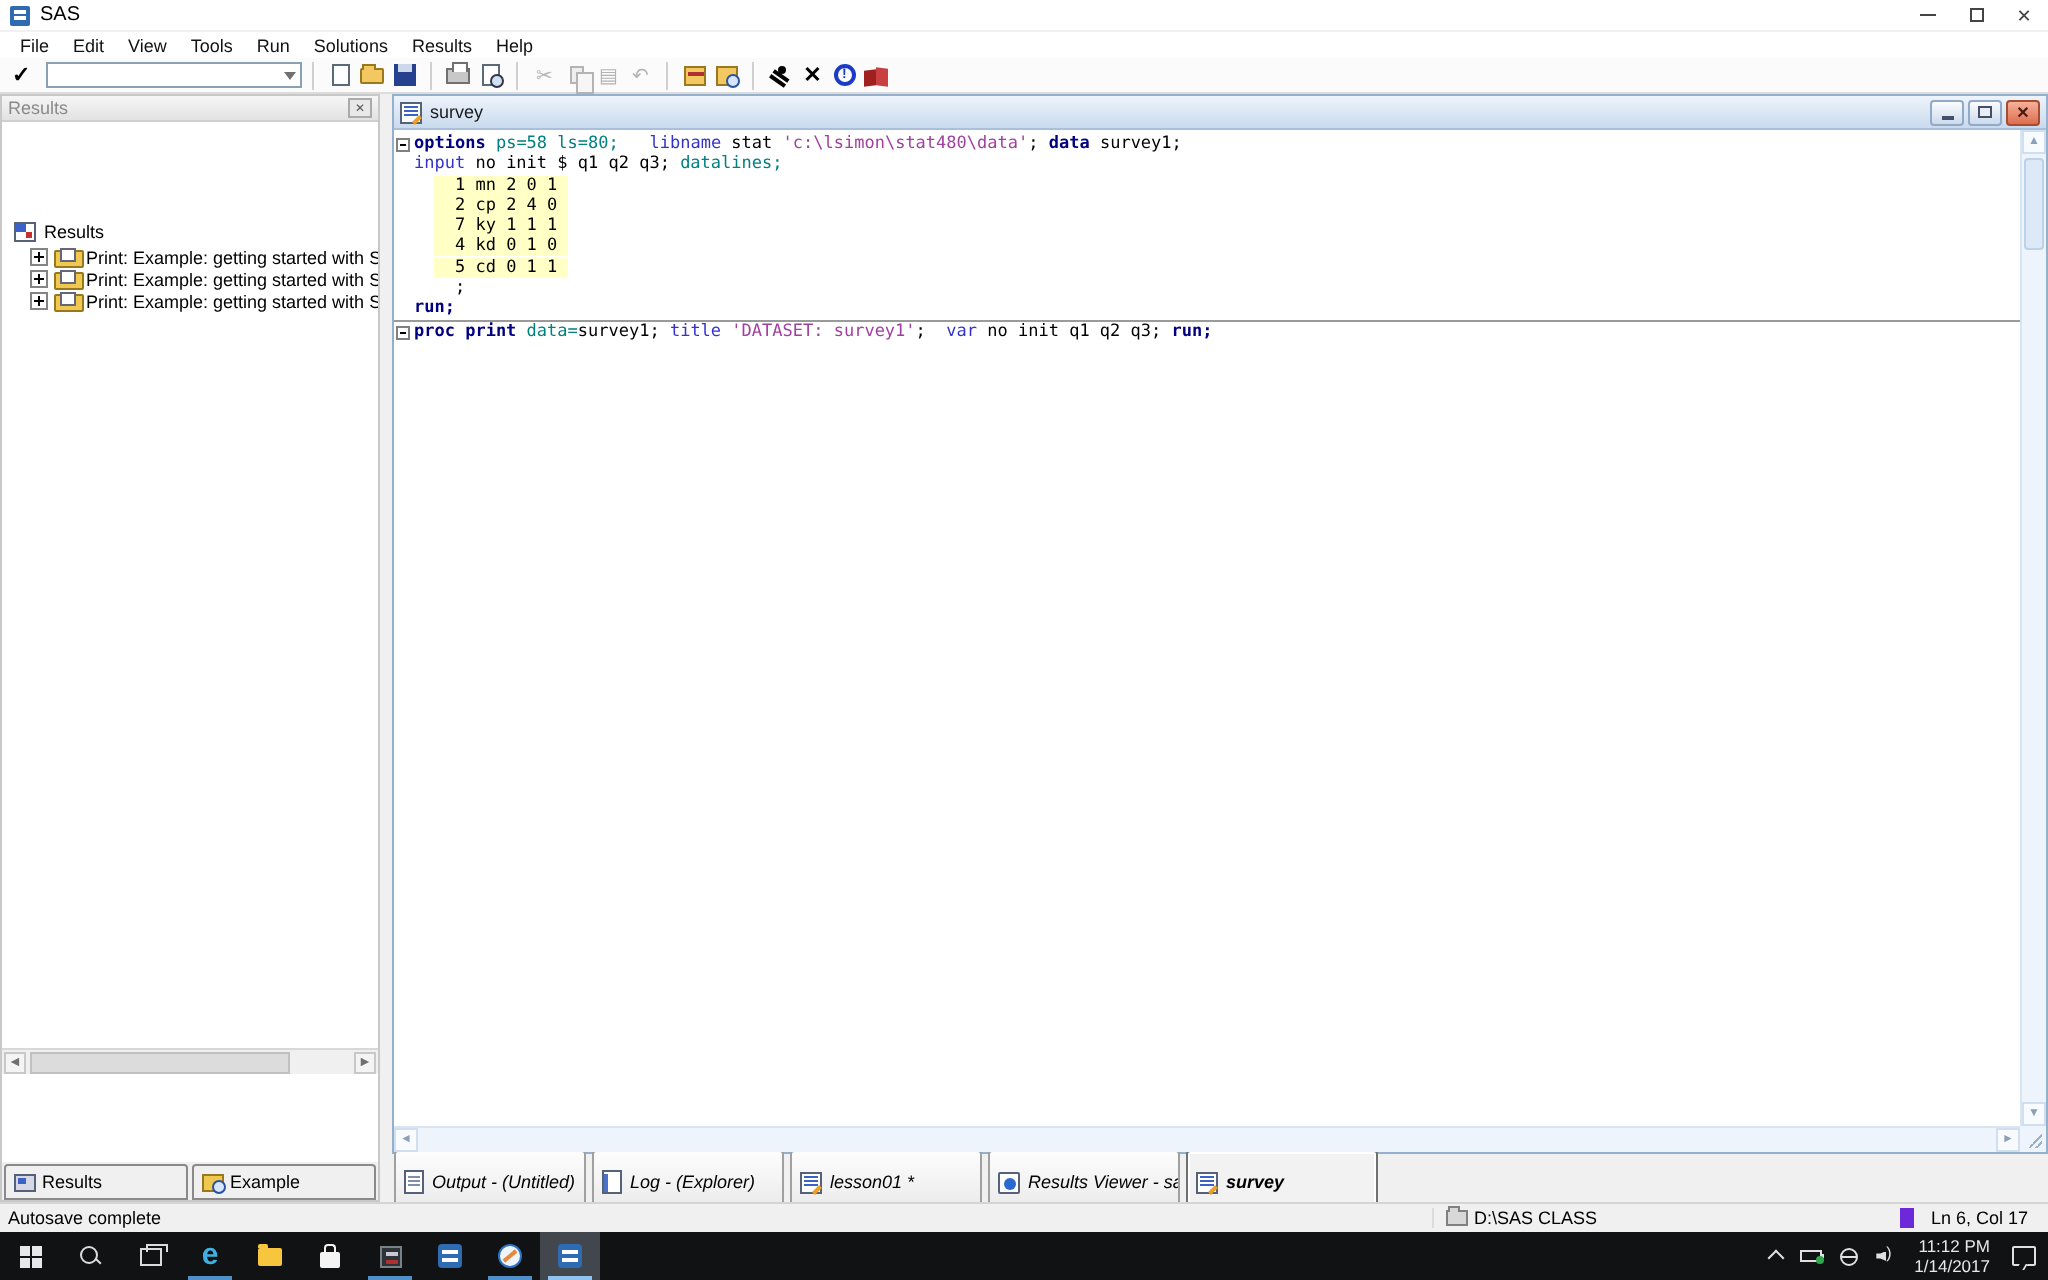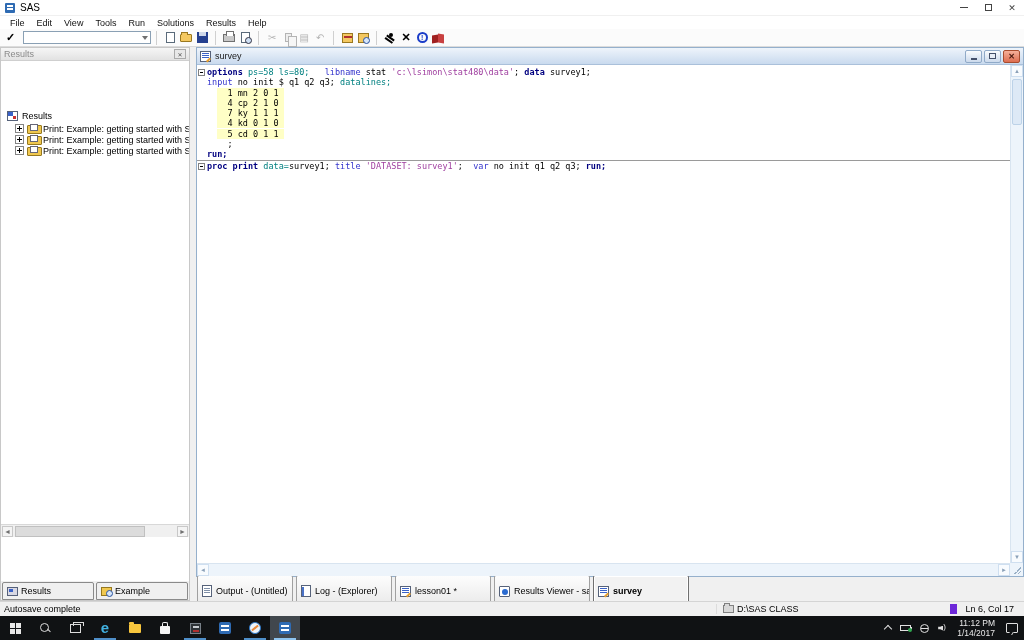--- a/index.html
+++ b/index.html
@@ -124,21 +124,21 @@
   .vs-thumb { position:absolute; left:1px; top:14px; width:10px; height:46px; background:#dde9f6; border:1px solid #bcd2e8; border-radius:2px; }
   .hscroll2 { position:absolute; left:0; right:13px; bottom:0; height:13px; background:#edf4fb; border-top:1px solid #d8e4f0; }
   .hs2-arrow { position:absolute; top:0; width:12px; height:12px; background:#f8fbfe; border:1px solid #cfdff0; color:#8aa0b8; font-size:6px; text-align:center; line-height:11px; }
   .hs2-left { left:0; } .hs2-right { right:0; }
   .grip { position:absolute; right:0; bottom:0; width:13px; height:13px; background:#edf4fb; }
   .grip::after { content:""; position:absolute; right:2px; bottom:2px; width:7px; height:7px; background:
     linear-gradient(135deg, transparent 50%, #9ab0c6 50%, #9ab0c6 60%, transparent 60%, transparent 75%, #9ab0c6 75%, #9ab0c6 85%, transparent 85%); }
 
   
   .window-bar { height:22px; display:flex; align-items:center; padding:2px 0 0 1px; gap:3px; }
-  .win-tab { width:96px; height:32px; border:1px solid #a0a0a0; border-radius:2px; background:linear-gradient(#fdfdfd,#e9e9e9); display:flex; align-items:center; padding-left:4px; gap:4px; overflow:hidden; }
+  .win-tab { width:96px; height:32px; border:1px solid #a0a0a0; border-radius:2px; background:linear-gradient(#fdfdfd,#e9e9e9); display:flex; align-items:center; padding-left:4px; gap:4px; overflow:hidden;font-style:italic; }
   .win-tab .lbl { font-size:9px; color:#000; white-space:nowrap; }
   .win-tab.active { background:#f2f2f2; border:1px solid #707070; box-shadow:inset 0 0 0 1px #fff; }
   .win-tab.active .lbl { font-weight:bold; }
   .output-icon { width:10px; height:12px; background:#fff; border:1px solid #56627a; position:relative; flex:0 0 10px; }
   .output-icon::after { content:""; position:absolute; left:1px; top:2px; width:6px; height:1px; background:#8090a8; box-shadow:0 2px 0 #8090a8, 0 4px 0 #8090a8; }
   .log-icon { width:10px; height:12px; background:#fff; border:1px solid #56627a; position:relative; flex:0 0 10px; }
   .log-icon::after { content:""; position:absolute; left:0; top:1px; width:2px; height:9px; background:#4a72c8; }
   .win-tab .editor-icon { flex:0 0 11px; }
   .rv-icon { width:11px; height:11px; background:#fff; border:1px solid #56627a; border-radius:1px; position:relative; flex:0 0 11px; }
   .rv-icon::after { content:""; position:absolute; left:2px; top:2px; width:6px; height:6px; background:#2a6ad0; border-radius:50%; }
@@ -339,21 +339,21 @@
             <span class="cbtn cbtn-min"></span>
             <span class="cbtn cbtn-restore"></span>
             <span class="cbtn cbtn-close">✕</span>
           </div>
         </div>
         <div class="editor-body">
           <div class="code-area" id="code-area">
               <div class="code-line"><span class="fold-box"></span><span class="tk-kw">options </span><span class="tk-op">ps=58 ls=80;</span><span class="tk-plain">   </span><span class="tk-stmt">libname</span><span class="tk-plain"> stat </span><span class="tk-str">'c:\lsimon\stat480\data'</span><span class="tk-plain">; </span><span class="tk-kw">data</span><span class="tk-plain"> survey1;</span></div>
               <div class="code-line"><span class="tk-stmt">input</span><span class="tk-plain"> no init $ q1 q2 q3; </span><span class="tk-op">datalines;</span></div>
               <div class="code-line"><span class="tk-plain">  </span><span class="tk-data">  1 mn 2 0 1 </span></div>
-              <div class="code-line"><span class="tk-plain">  </span><span class="tk-data">  4 cp 2 1 0 </span></div>
+              <div class="code-line"><span class="tk-plain">  </span><span class="tk-data">  2 cp 2 4 0 </span></div>
               <div class="code-line"><span class="tk-plain">  </span><span class="tk-data">  7 ky 1 1 1 </span></div>
               <div class="code-line"><span class="tk-plain">  </span><span class="tk-data">  4 kd 0 1 0 </span></div>
               <div class="code-line"><span class="tk-plain">  </span><span class="tk-data">  5 cd 0 1 1 </span></div>
               <div class="code-line"><span class="tk-plain">    ;</span></div>
               <div class="code-line"><span class="tk-kw">run;</span></div>
               <div class="code-line divider"><span class="fold-box"></span><span class="tk-kw">proc print </span><span class="tk-op">data=</span><span class="tk-plain">survey1; </span><span class="tk-stmt">title </span><span class="tk-str">'DATASET: survey1'</span><span class="tk-plain">;  </span><span class="tk-stmt">var</span><span class="tk-plain"> no init q1 q2 q3; </span><span class="tk-kw">run;</span></div>
             </div>
           <div class="vscroll">
             <span class="vs-arrow vs-up">▲</span>
             <span class="vs-thumb"></span>

